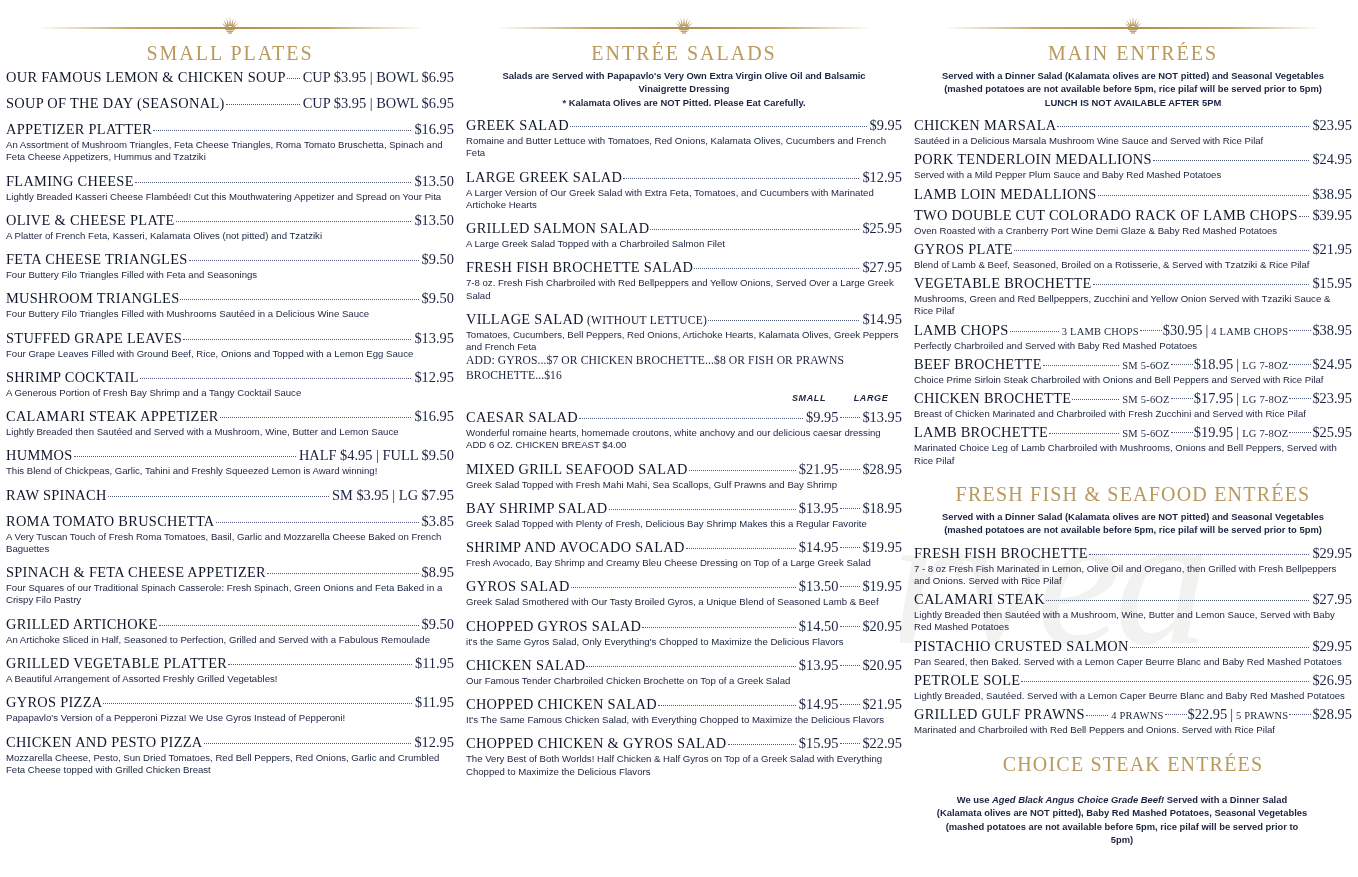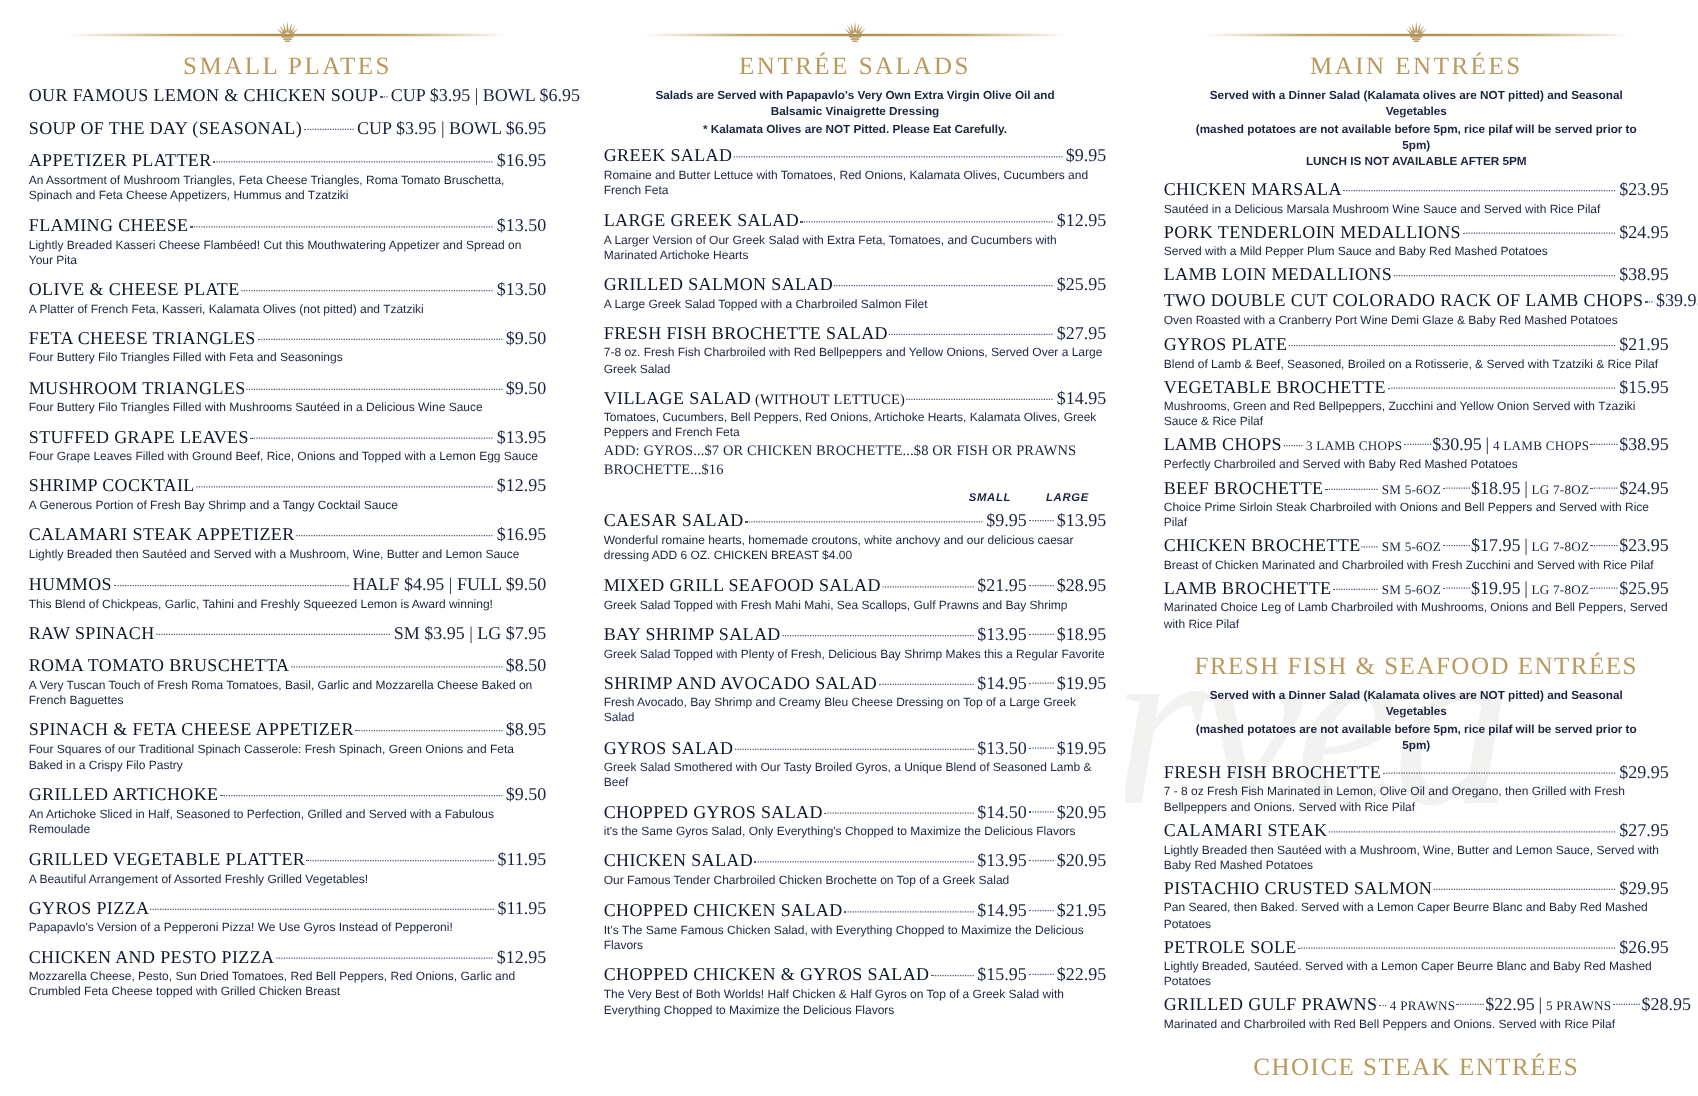--- a/index.html
+++ b/index.html
@@ -18,21 +18,21 @@
     position:absolute; left:900px; top:430px; width:460px; height:330px;
     overflow:hidden; pointer-events:none;
   }
   .watermark span{
     position:absolute; left:-10px; top:40px;
     font-family:"Liberation Serif", serif;
     font-style:italic; font-size:190px; color:#f2f2f0;
     letter-spacing:-6px; white-space:nowrap;
   }
 
-  .col { position:relative; padding:0 23px; }
+  .col { position:relative; padding:0 6px; }
   .col1 { width:460px; }
   .col2 { width:448px; }
   .col3 { width:450px; }
 
   
   .ornament{ position:relative; height:26px; margin:14px 30px 2px; }
   .ornament .rule{
     position:absolute; left:0; right:0; top:13px; height:2px;
     background:linear-gradient(to right,rgba(184,154,94,0) 0%,#c3a668 25%,#b08f4f 50%,#c3a668 75%,rgba(184,154,94,0) 100%);
   }
@@ -227,21 +227,21 @@
           <div class="row">
             <span class="name">RAW SPINACH</span>
             <span class="dots"></span>
             <span class="price">SM $3.95  |  LG $7.95</span>
           </div>
         </div>
         <div class="item">
           <div class="row">
             <span class="name">ROMA TOMATO BRUSCHETTA</span>
             <span class="dots"></span>
-            <span class="price">$8.50</span>
+            <span class="price">$3.85</span>
           </div>
           <div class="desc">A Very Tuscan Touch of Fresh Roma Tomatoes, Basil, Garlic and Mozzarella Cheese Baked on French Baguettes</div>
         </div>
         <div class="item">
           <div class="row">
             <span class="name">SPINACH &amp; FETA CHEESE APPETIZER</span>
             <span class="dots"></span>
             <span class="price">$8.95</span>
           </div>
           <div class="desc">Four Squares of our Traditional Spinach Casserole: Fresh Spinach, Green Onions and Feta Baked in a Crispy Filo Pastry</div>

